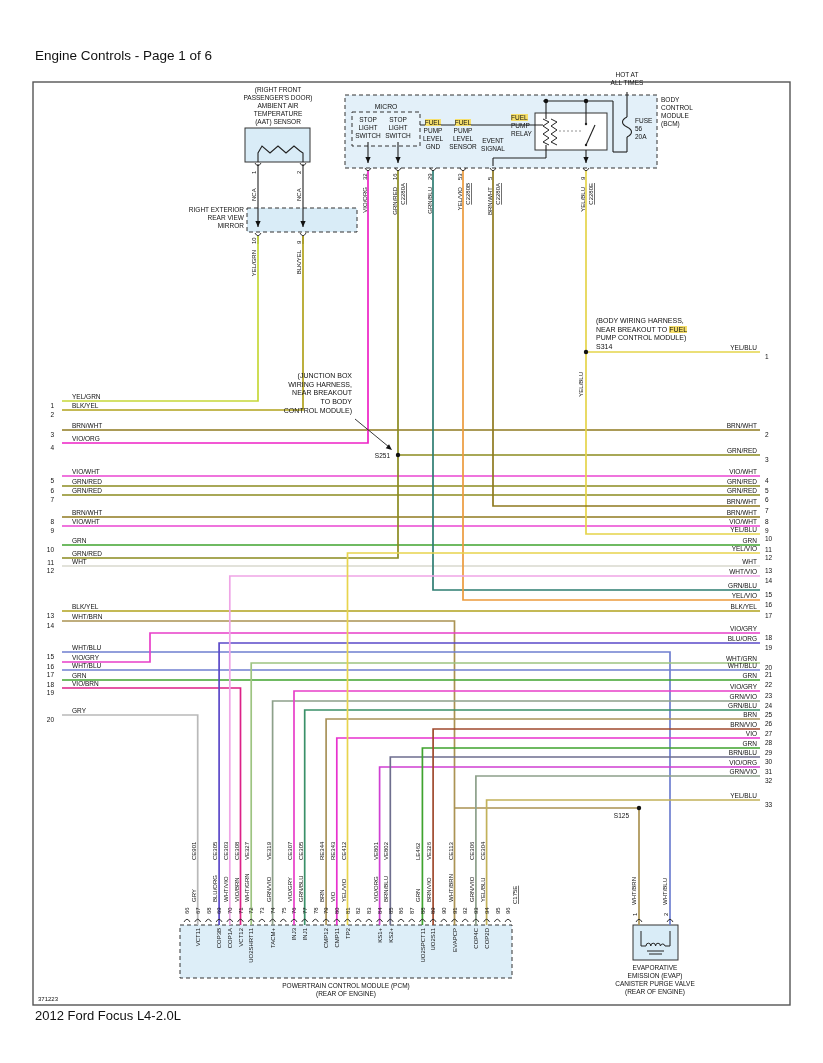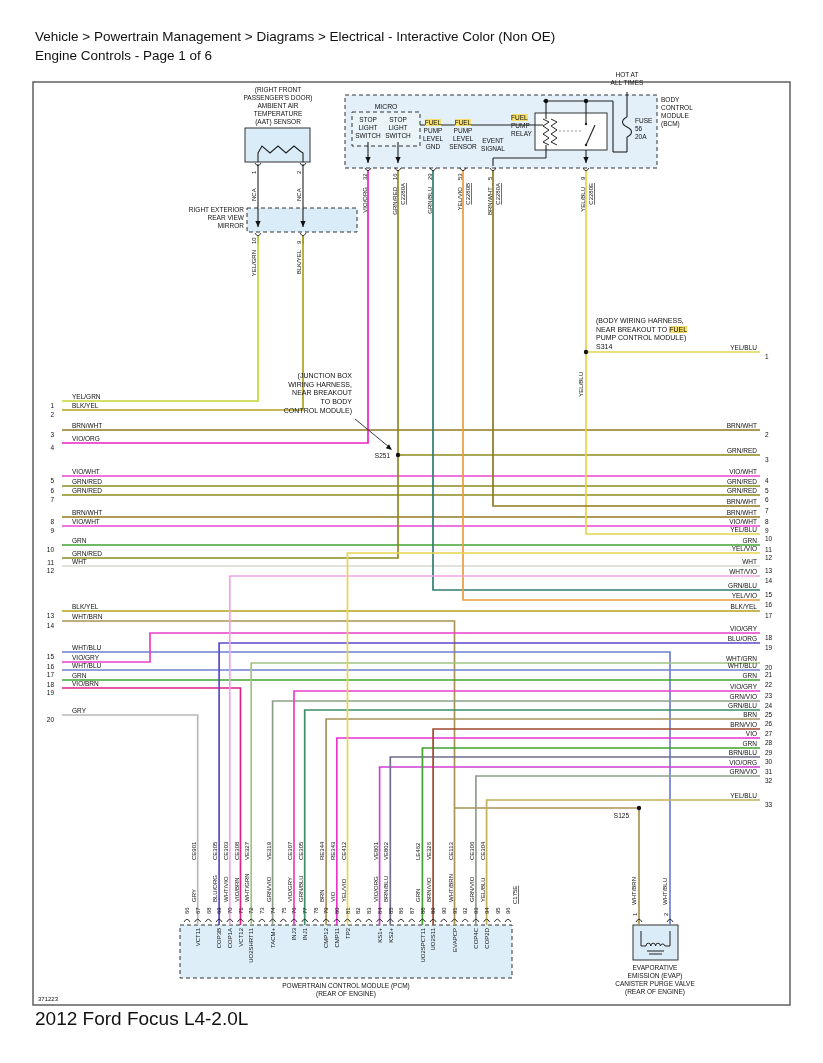--- a/index.html
+++ b/index.html
@@ -1,21 +1,21 @@
 <!DOCTYPE html>
 <html><head>
 <meta charset="utf-8">
 <style>
   html,body{margin:0;padding:0;background:#fff;}
   body{width:823px;height:1063px;position:relative;font-family:"Liberation Sans",sans-serif;color:#111;}
   #stage{position:absolute;left:0;top:0;width:823px;height:1063px;}
   svg{position:absolute;left:0;top:0;}
   svg text{font-family:"Liberation Sans",sans-serif;fill:#111;}
   .hdr{position:absolute;left:35px;font-size:13.5px;color:#111;white-space:nowrap;}
-  .ftr{position:absolute;left:35px;top:1008px;font-size:19px;font-weight:500;}
+  .ftr{position:absolute;left:35px;top:1008px;font-size:13px;font-weight:500;}
   .ov{position:absolute;font-size:6.5px;line-height:8px;color:#111;letter-spacing:0;}
   .ov .ln{white-space:nowrap;}
   .ctr{text-align:center;}
   .rgt{text-align:right;}
   .note{font-size:7px;line-height:8.7px;}
   .hl{background:#f6df6a;}
 </style>
 </head>
 <body>
 
@@ -374,21 +374,20 @@
       <text font-size="6.5" text-anchor="start" x="765" y="764">30</text>
       <text font-size="6.5" text-anchor="end" x="757" y="764.5">VIO/ORG</text>
       <text font-size="6.5" text-anchor="start" x="765" y="774">31</text>
       <text font-size="6.5" text-anchor="end" x="757" y="773.5">GRN/VIO</text>
       <text font-size="6.5" text-anchor="start" x="765" y="783">32</text>
       <text font-size="6.5" text-anchor="end" x="757" y="797.5">YEL/BLU</text>
       <text font-size="6.5" text-anchor="start" x="765" y="807">33</text>
       <text font-size="6" text-anchor="start" x="38" y="1001">371223</text>
     </svg>
 
-  <div class="hdr" style="top:29px;">Vehicle &gt; Powertrain Management &gt; Diagrams &gt; Electrical - Interactive Color (Non OE)</div>
   <div class="hdr" style="top:48px;">Engine Controls - Page 1 of 6</div>
   <div class="ftr">2012 Ford Focus L4-2.0L</div>
 
   <div class="ov ctr" style="left:215px;top:86px;width:126px;">
       <div class="ln"><span>(RIGHT FRONT</span></div>
       <div class="ln"><span>PASSENGER'S DOOR)</span></div>
       <div class="ln"><span>AMBIENT AIR</span></div>
       <div class="ln"><span>TEMPERATURE</span></div>
       <div class="ln"><span>(AAT) SENSOR</span></div>
     </div>

